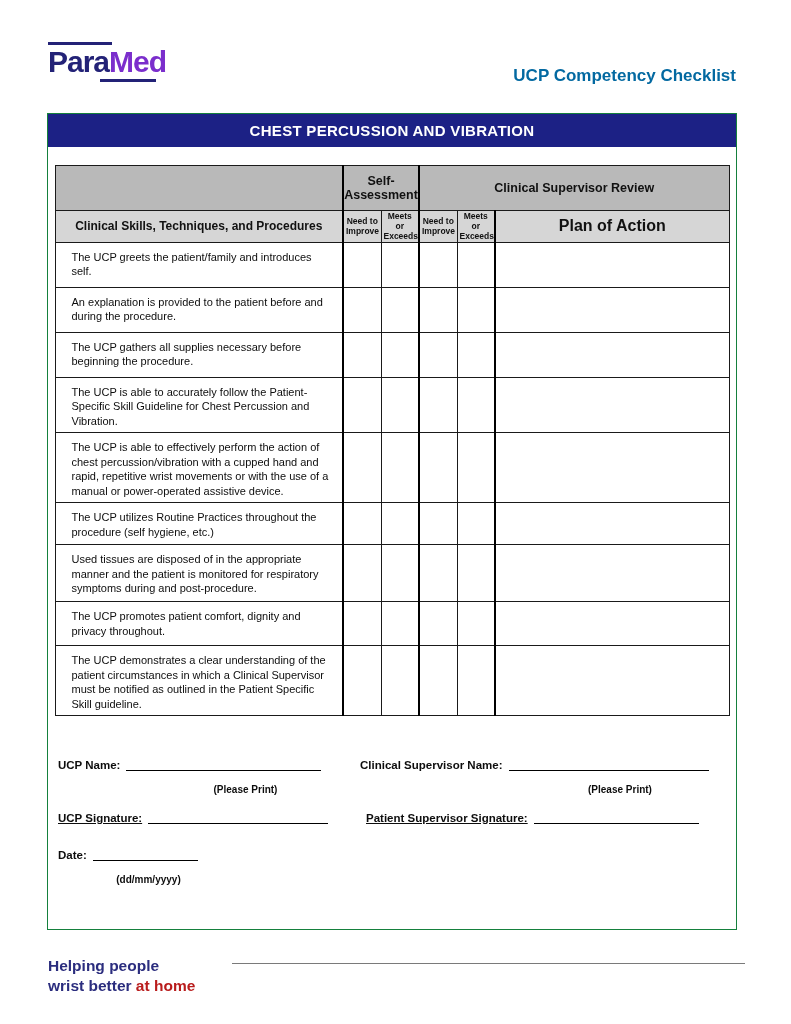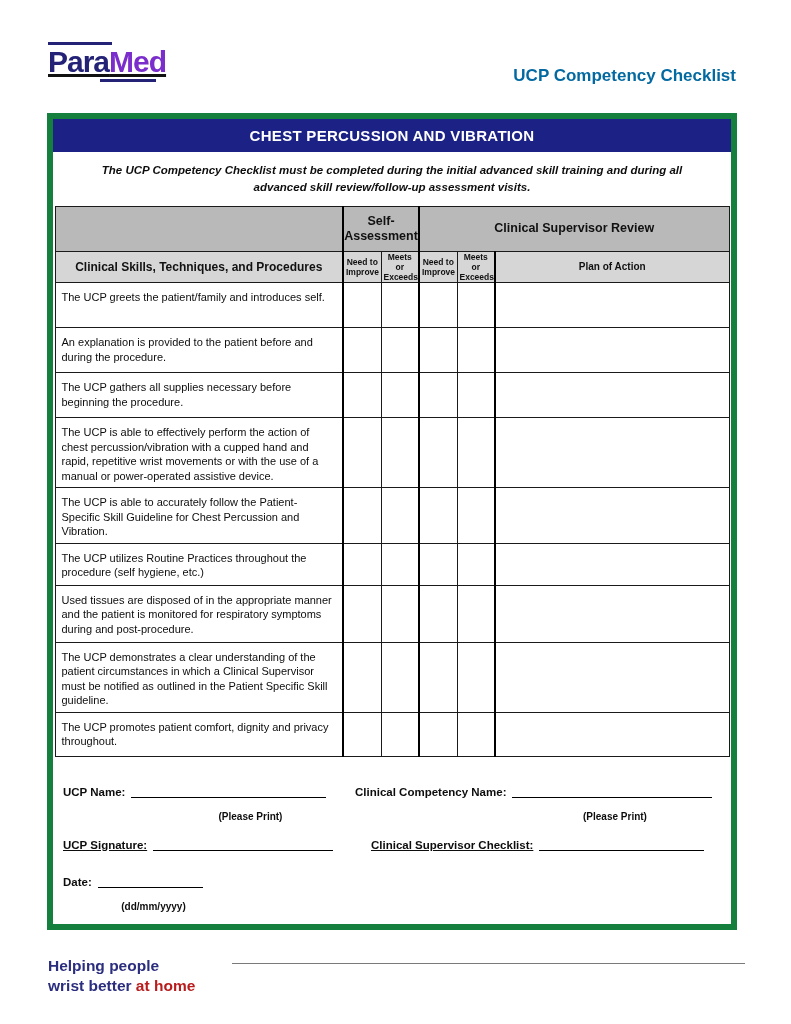--- a/index.html
+++ b/index.html
@@ -5,56 +5,56 @@
   * { margin:0; padding:0; box-sizing:border-box; }
   body { background:#fff; }
   .page {
     position:relative; width:791px; height:1024px; margin:0 auto;
     background:#ffffff; font-family:"Liberation Sans", sans-serif; color:#111;
     overflow:hidden;
   }
 
   
   .top-header { position:absolute; top:42px; left:48px; right:50px; display:flex; justify-content:space-between; }
-  .logo { line-height:1;text-decoration:underline; }
+  .logo { line-height:1; }
   .logo-rule-top { width:64px; height:3px; background:#232277; margin-bottom:2px; }
   .logo-text { font-size:30px; font-weight:bold; letter-spacing:-1px; }
   .logo-para { color:#232277; }
   .logo-med { color:#7B2ECC; }
   .logo-rule-bottom { width:56px; height:3px; background:#232277; margin-left:52px; margin-top:2px; }
   .doc-title { font-size:17px; font-weight:bold; color:#0369a1; margin-top:24px; margin-right:5px; }
 
   
   .form-box {
     position:absolute; top:113px; left:47px; width:690px; height:817px;
-    border:6px solid #15803d; background:#fff;
+    border:1px solid #15803d; background:#fff;
   }
   .banner {
     height:33px; background:#1C2185; color:#fff;
     display:flex; align-items:center; justify-content:center;
     font-size:15px; font-weight:bold; letter-spacing:0.3px;
   }
   .instruction {
     width:620px; margin:10px auto 9px; text-align:center;
     font-weight:bold; font-style:italic; font-size:11.5px; line-height:1.5; color:#0d0d0d;
   }
 
   
-  table { border-collapse:collapse; table-layout:fixed; width:674px; margin:4px auto; }
+  table { border-collapse:collapse; table-layout:fixed; width:674px; margin:18px auto; }
   th, td { border:1px solid #1a1a1a; }
   .thick-l { border-left:2px solid #000; }
   thead th { font-weight:bold; text-align:center; vertical-align:middle; }
   .hdr1 th { background:#B9B9B9; height:45px; font-size:12.5px; line-height:1.15; }
   .hdr2 th { background:#D6D6D6; height:30px; }
   .skills-hdr { font-size:12px; }
   .sub-hdr { font-size:8.5px; line-height:1.2; padding:0 2px; }
-  .plan-hdr { font-size:10px; }
+  .plan-hdr { font-size:16px; }
   td.desc {
     font-size:11px; line-height:14.5px; text-align:left; vertical-align:top;
-    padding:7px 8px 4px 6px; color:#0d0d0d;
+    padding:7px 8px 4px 16px; color:#0d0d0d;
   }
   td.chk, td.plan { background:#fff; }
 
   
   .sig-section { padding:24px 16px 0 10px; font-size:11.5px; font-weight:bold; color:#0d0d0d; }
   .sig-row { display:flex; margin-bottom:4px; }
   .sig-field-left { width:308px; }
   .sig-field-right { flex:1; }
   .sig-line { display:inline-block; border-bottom:1px solid #000; height:13px; vertical-align:bottom; margin-left:6px; }
   .sig-sub { font-size:10px; font-weight:bold; text-align:center; margin-top:13px; }
@@ -80,21 +80,20 @@
       <div class="logo-text"><span class="logo-para">Para</span><span class="logo-med">Med</span></div>
       <div class="logo-rule-bottom"></div>
     </div>
     <div class="doc-title">UCP Competency Checklist</div>
   </div>
 
   <div class="form-box">
 
     <div class="banner">CHEST PERCUSSION AND VIBRATION</div>
 
-    <p class="instruction">The UCP Competency Checklist must be completed during the initial advanced skill training and during all advanced skill review/follow-up assessment visits.</p>
 
     <table>
       <colgroup>
         <col style="width:288px">
           <col style="width:38px">
           <col style="width:38px">
         <col style="width:38px">
           <col style="width:38px">
           <col style="width:234px">
       </colgroup>
@@ -131,88 +130,88 @@
           <td class="plan thick-l"></td>
         </tr>
         <tr style="height:45px">
           <td class="desc">The UCP gathers all supplies necessary before beginning the procedure.</td>
           <td class="chk thick-l"></td>
           <td class="chk"></td>
           <td class="chk thick-l"></td>
           <td class="chk"></td>
           <td class="plan thick-l"></td>
         </tr>
+        <tr style="height:46px">
+          <td class="desc">The UCP is able to accurately follow the Patient-Specific Skill Guideline for Chest Percussion and Vibration.</td>
+          <td class="chk thick-l"></td>
+          <td class="chk"></td>
+          <td class="chk thick-l"></td>
+          <td class="chk"></td>
+          <td class="plan thick-l"></td>
+        </tr>
         <tr style="height:68px">
           <td class="desc">The UCP is able to effectively perform the action of chest percussion/vibration with a cupped hand and rapid, repetitive wrist movements or with the use of a manual or power-operated assistive device.</td>
           <td class="chk thick-l"></td>
           <td class="chk"></td>
           <td class="chk thick-l"></td>
           <td class="chk"></td>
           <td class="plan thick-l"></td>
         </tr>
-        <tr style="height:46px">
-          <td class="desc">The UCP is able to accurately follow the Patient-Specific Skill Guideline for Chest Percussion and Vibration.</td>
-          <td class="chk thick-l"></td>
-          <td class="chk"></td>
-          <td class="chk thick-l"></td>
-          <td class="chk"></td>
-          <td class="plan thick-l"></td>
-        </tr>
         <tr style="height:42px">
           <td class="desc">The UCP utilizes Routine Practices throughout the procedure (self hygiene, etc.)</td>
           <td class="chk thick-l"></td>
           <td class="chk"></td>
           <td class="chk thick-l"></td>
           <td class="chk"></td>
           <td class="plan thick-l"></td>
         </tr>
         <tr style="height:57px">
           <td class="desc">Used tissues are disposed of in the appropriate manner and the patient is monitored for respiratory symptoms during and post-procedure.</td>
           <td class="chk thick-l"></td>
           <td class="chk"></td>
           <td class="chk thick-l"></td>
           <td class="chk"></td>
           <td class="plan thick-l"></td>
         </tr>
+        <tr style="height:44px">
+          <td class="desc">The UCP promotes patient comfort, dignity and privacy throughout.</td>
+          <td class="chk thick-l"></td>
+          <td class="chk"></td>
+          <td class="chk thick-l"></td>
+          <td class="chk"></td>
+          <td class="plan thick-l"></td>
+        </tr>
         <tr style="height:68px">
           <td class="desc">The UCP demonstrates a clear understanding of the patient circumstances in which a Clinical Supervisor must be notified as outlined in the Patient Specific Skill guideline.</td>
-          <td class="chk thick-l"></td>
-          <td class="chk"></td>
-          <td class="chk thick-l"></td>
-          <td class="chk"></td>
-          <td class="plan thick-l"></td>
-        </tr>
-        <tr style="height:44px">
-          <td class="desc">The UCP promotes patient comfort, dignity and privacy throughout.</td>
           <td class="chk thick-l"></td>
           <td class="chk"></td>
           <td class="chk thick-l"></td>
           <td class="chk"></td>
           <td class="plan thick-l"></td>
         </tr>
       </tbody>
     </table>
 
     <div class="sig-section">
       <div class="sig-row">
         <div class="sig-field-left">
           <span>UCP Name:</span><span class="sig-line" style="width:195px"></span>
           <div class="sig-sub" style="margin-left:90px;width:195px">(Please Print)</div>
         </div>
         <div class="sig-field-right">
-          <span>Clinical Competency Name:</span><span class="sig-line" style="width:200px"></span>
+          <span>Clinical Supervisor Name:</span><span class="sig-line" style="width:200px"></span>
           <div class="sig-sub" style="margin-left:160px;width:200px">(Please Print)</div>
         </div>
       </div>
       <div class="sig-row row-gap-a">
         <div class="sig-field-left">
           <span>UCP Signature:</span><span class="sig-line" style="width:180px"></span>
         </div>
         <div class="sig-field-right">
-          <span>Clinical Supervisor Checklist:</span><span class="sig-line" style="width:165px"></span>
+          <span>Patient Supervisor Signature:</span><span class="sig-line" style="width:165px"></span>
         </div>
       </div>
       <div class="sig-row row-gap-b">
         <div class="sig-field-left">
           <span>Date:</span><span class="sig-line" style="width:105px"></span>
           <div class="sig-sub" style="margin-left:38px;width:105px">(dd/mm/yyyy)</div>
         </div>
         <div class="sig-field-right"></div>
       </div>
     </div>

